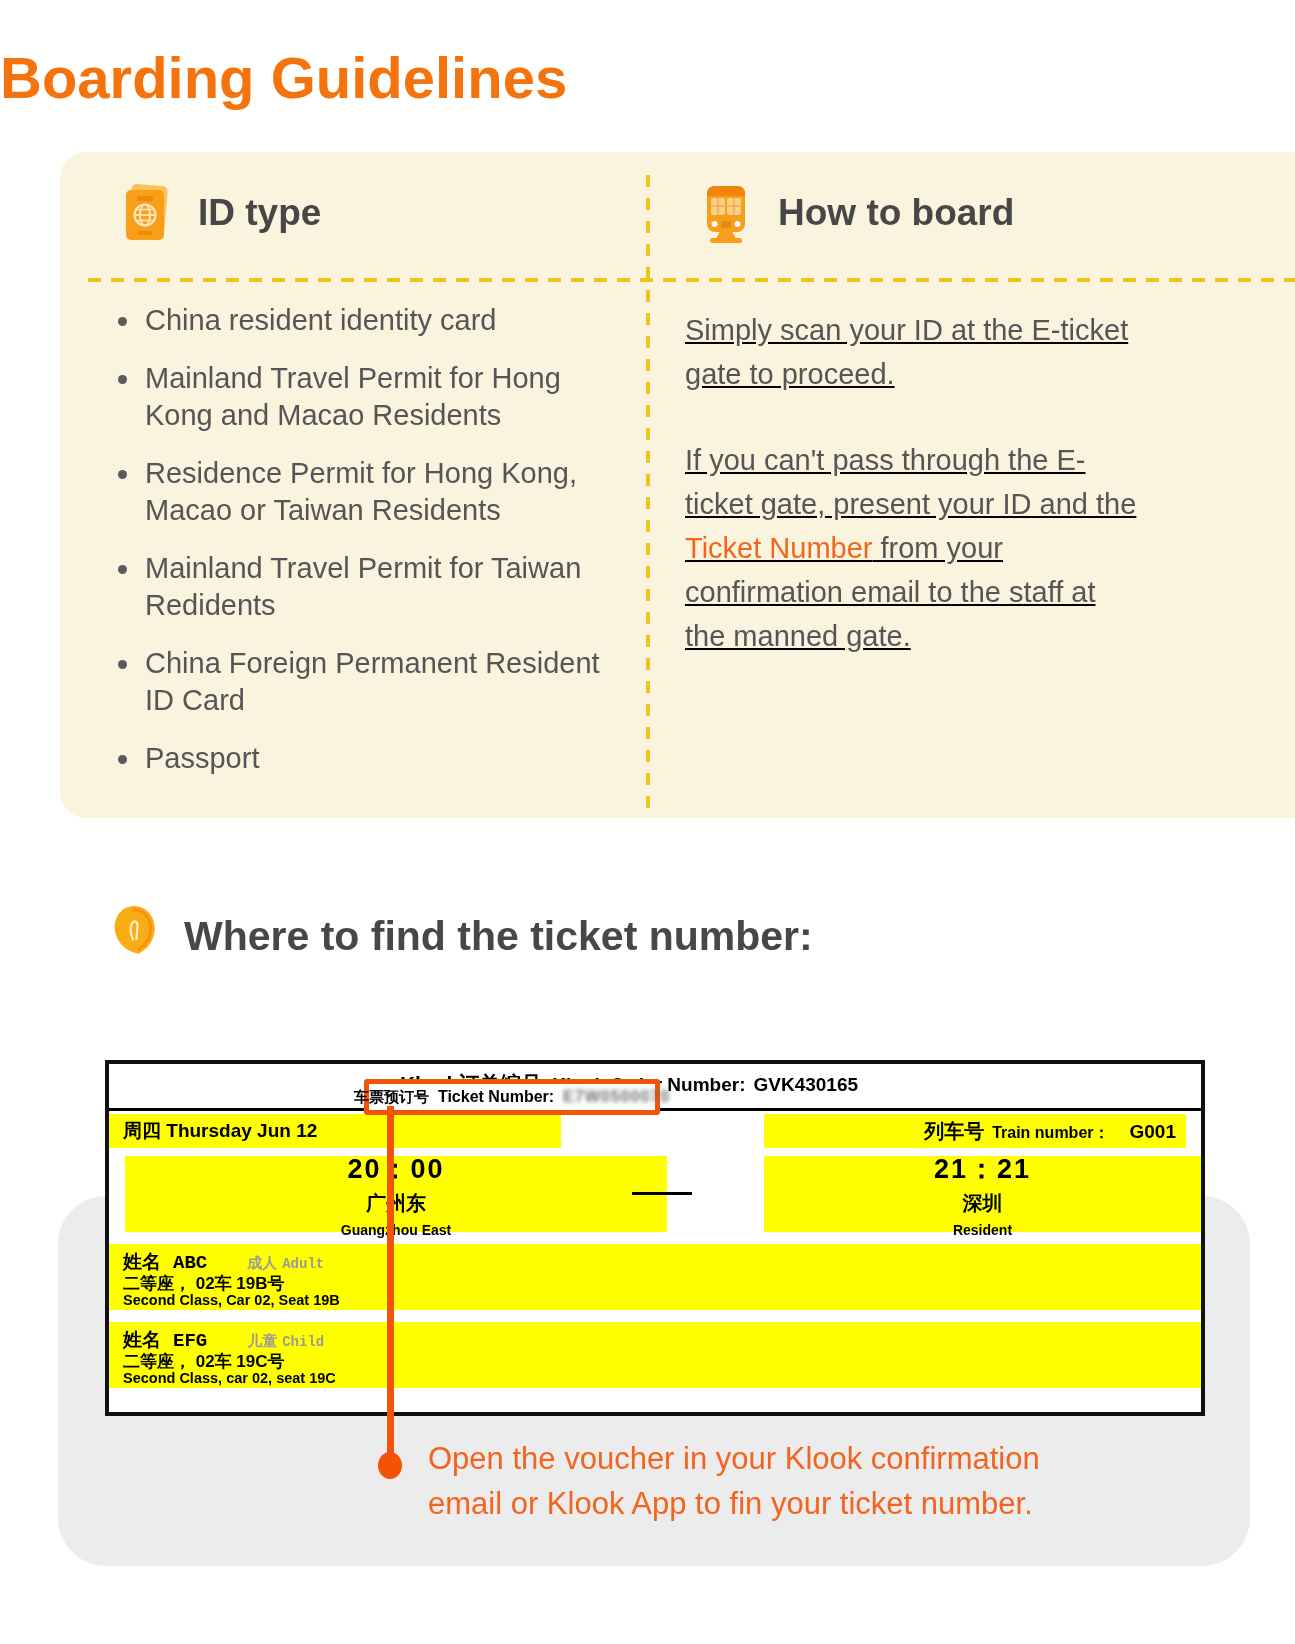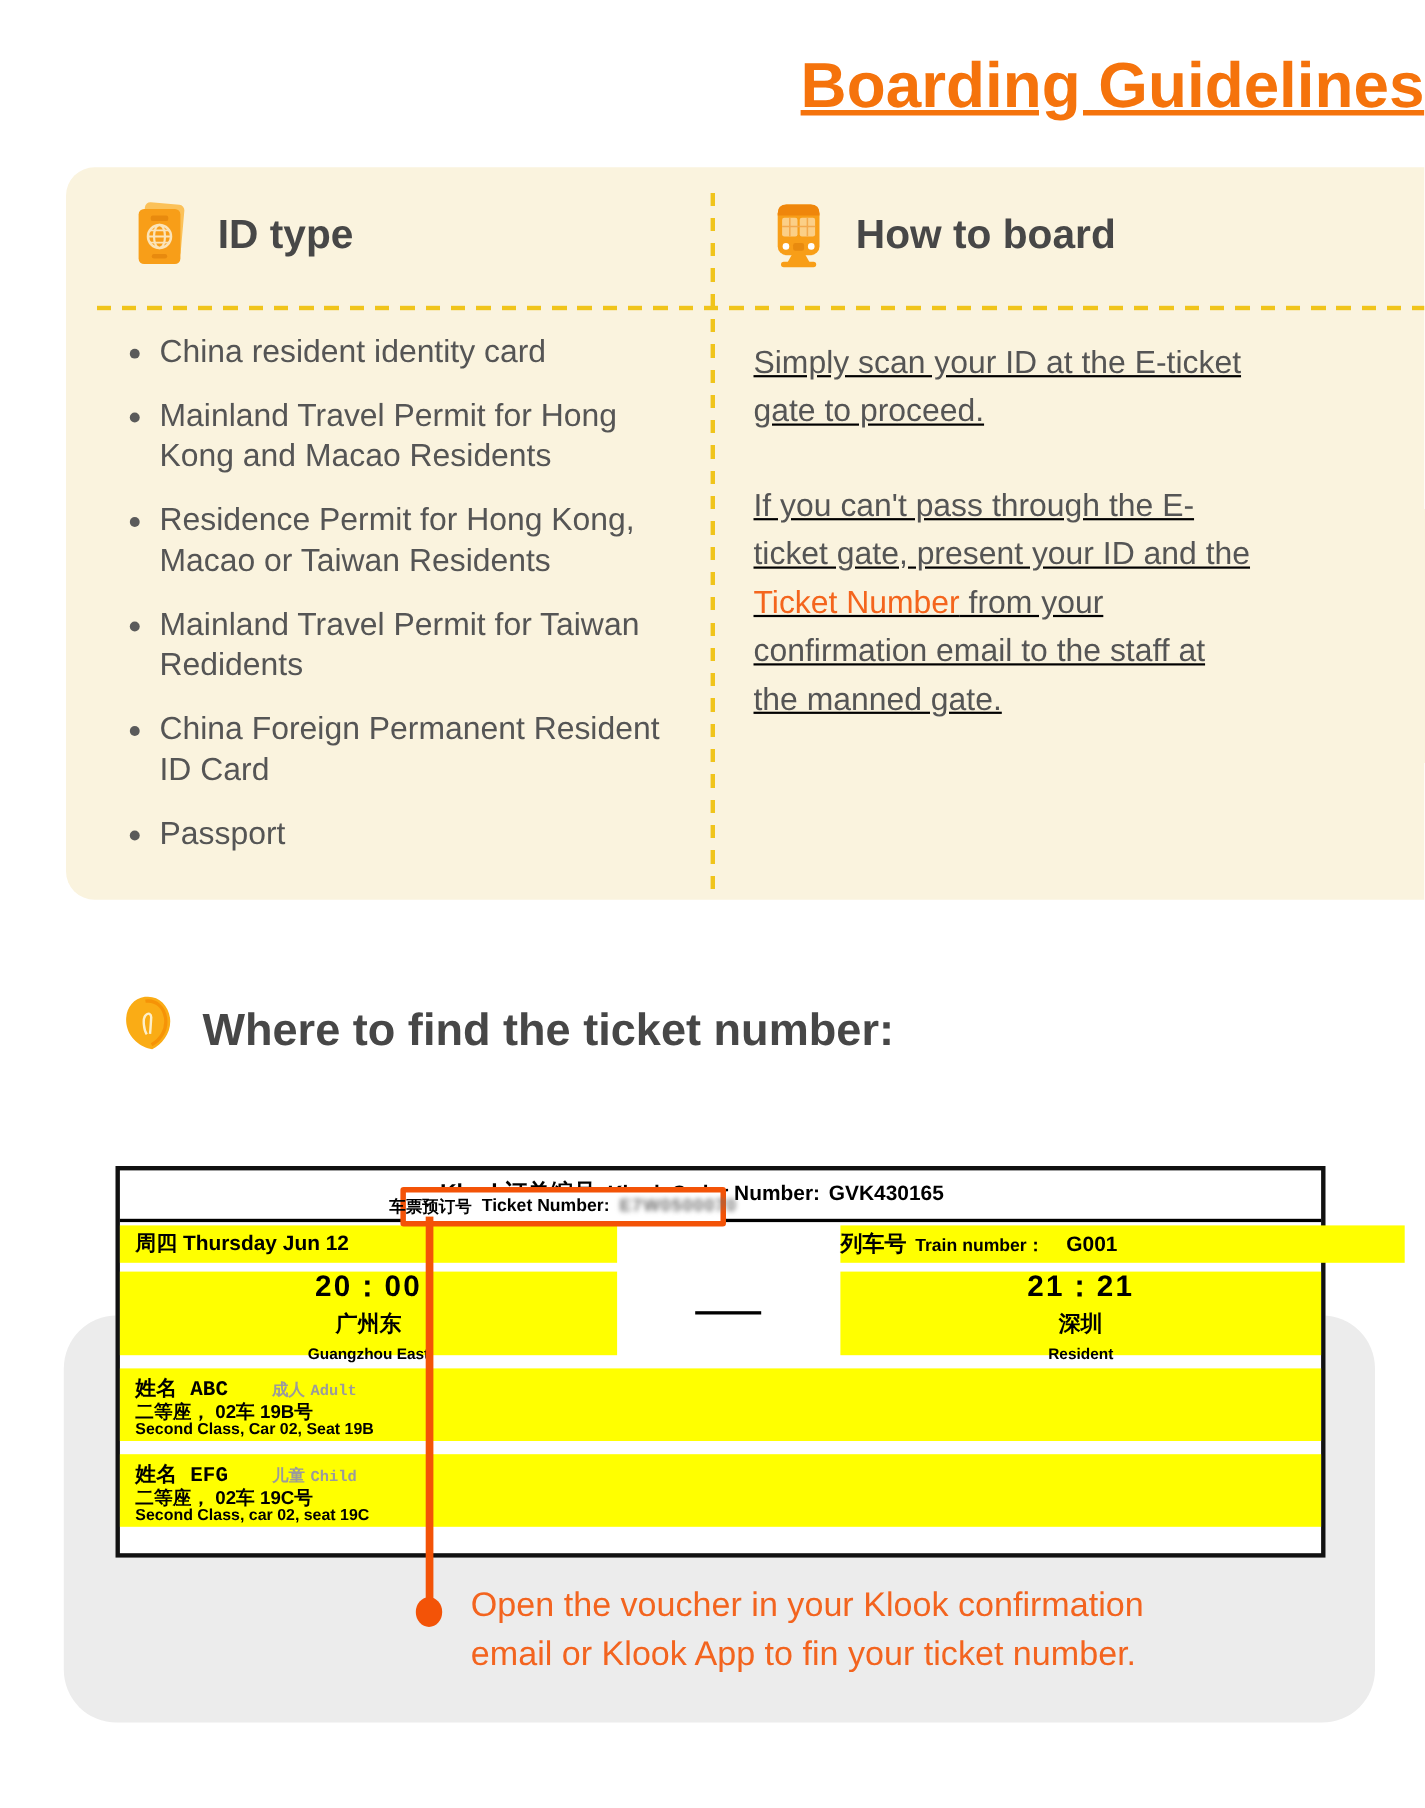--- a/index.html
+++ b/index.html
@@ -5,22 +5,22 @@
   * { margin:0; padding:0; box-sizing:border-box; }
   html,body { background:#ffffff; }
   .page {
     position:relative; width:1295px; height:1644px; margin:0 auto;
     background:#ffffff; overflow:hidden;
     font-family:"Liberation Sans", sans-serif;
   }
   
   .title {
     position:absolute; top:44px; left:0; width:100%;
-    text-align:right; font-size:58px; font-weight:800;
-    color:#F5730C; letter-spacing:0px;text-decoration:underline;
+    text-align:left; font-size:58px; font-weight:800;
+    color:#F5730C; letter-spacing:0px;
   }
   
   .card {
     position:absolute; left:60px; top:152px; width:1295px; height:666px;
     background:#FAF3DE; border-radius:26px;
   }
   .v-dash {
     position:absolute; left:586px; top:23px; height:637px; width:4px;
     background:repeating-linear-gradient(180deg,#F0C41B 0 12px,transparent 12px 23px);
   }
@@ -68,26 +68,26 @@
     display:flex; align-items:center; justify-content:center; gap:9px;
   }
   .t-orange-box .cn { font-size:15px; }
   .t-orange-box .en { font-size:16px; }
   .t-blur { font-size:16px; color:#6f6f6f; filter:blur(2.3px); letter-spacing:1px; }
   .t-rule { position:absolute; left:0; top:44px; width:100%; height:3px; background:#000; }
   .yellow { background:#FFFF00; position:absolute; }
   .row-a { top:50px; height:34px; }
   .ra-left  { left:0; width:452px; }
   .ra-left span { display:block; padding-left:14px; line-height:34px; font-size:19px; }
-  .ra-right { left:655px; width:513px; text-align:left; line-height:34px; }
+  .ra-right { left:655px; width:422px; text-align:right; line-height:34px; }
   .ra-right .cn { font-size:20px; }
   .ra-right .en { font-size:16px; margin-left:8px; }
   .ra-right .val { font-size:19px; margin-left:20px; margin-right:10px; }
   .row-b { top:92px; height:76px; }
-  .rb-left  { left:0; width:452px; }
+  .rb-left  { left:16px; width:542px; }
   .rb-right { left:655px; width:437px; }
   .rb-inner { position:absolute; inset:0; display:flex; flex-direction:column; align-items:center; justify-content:center; }
   .rb-time { font-size:27px; letter-spacing:2px; }
   .rb-cn   { font-size:20px; margin-top:3px; }
   .rb-en   { font-size:14px; margin-top:5px; }
   .t-dash { position:absolute; left:523px; top:128px; width:60px; height:3px; background:#000; }
   .row-p { left:0; width:100%; height:66px; }
   .row-p1 { top:180px; }
   .row-p2 { top:258px; }
   .p-line1 { position:absolute; left:14px; top:5px; font-size:19px;font-family:Liberation Mono, monospace; }

